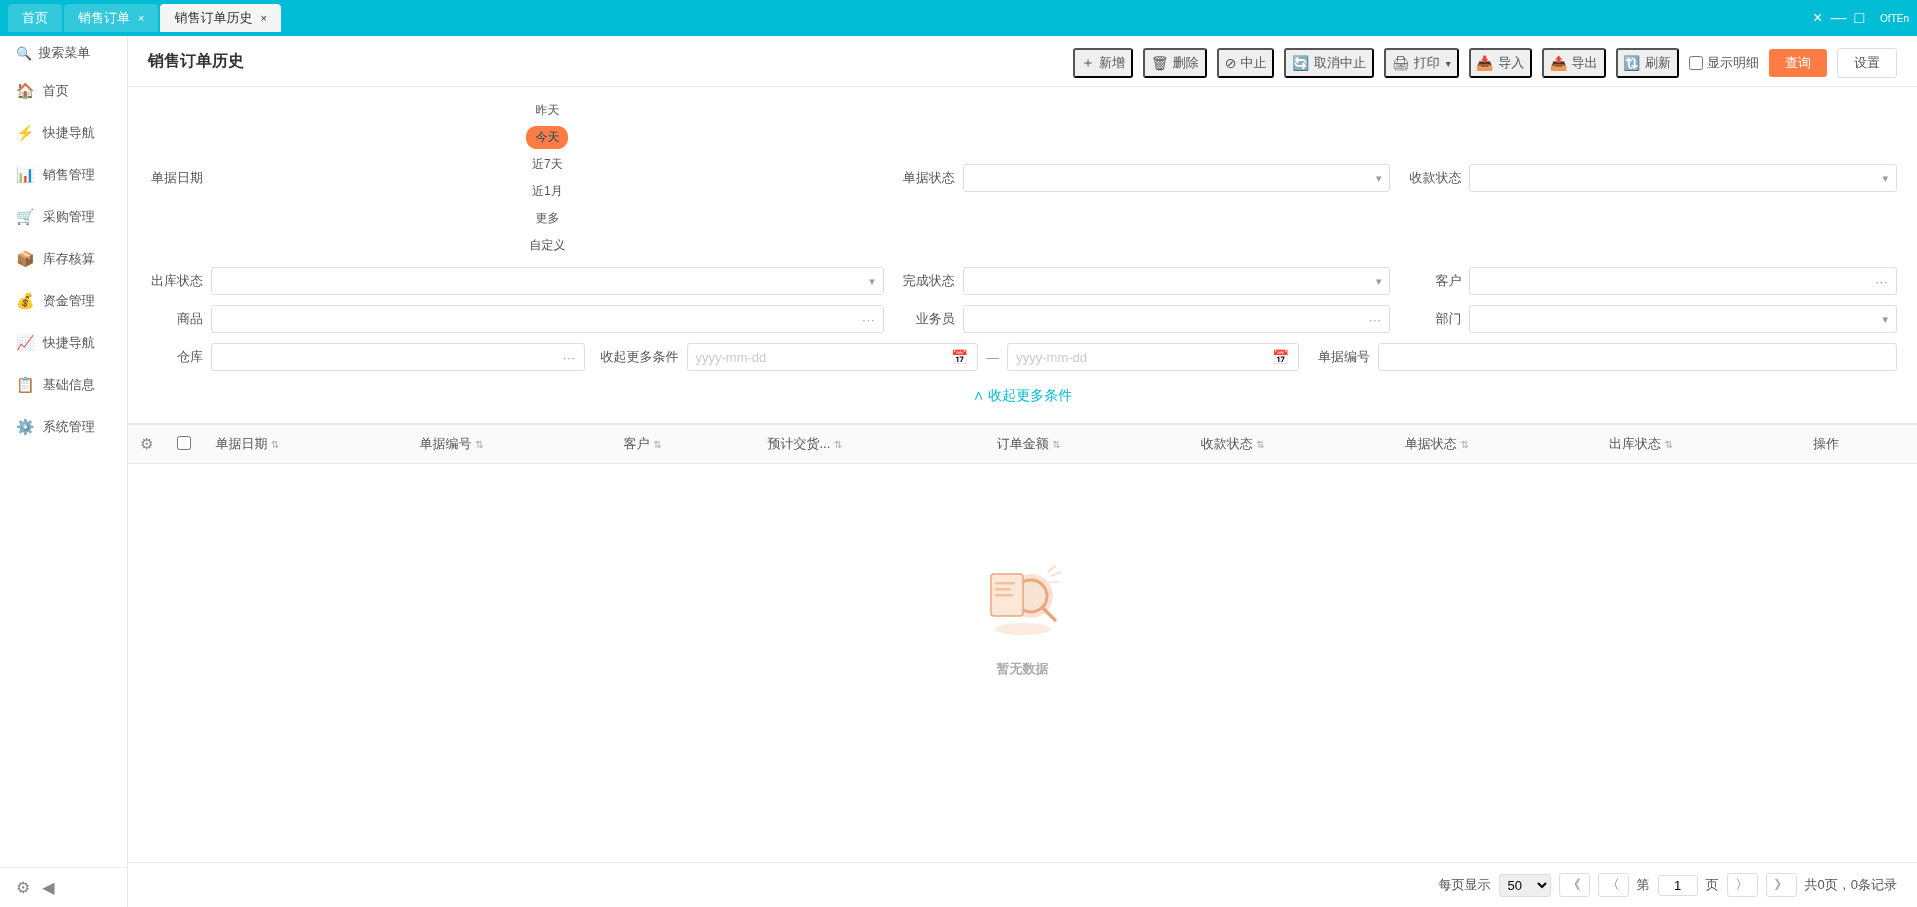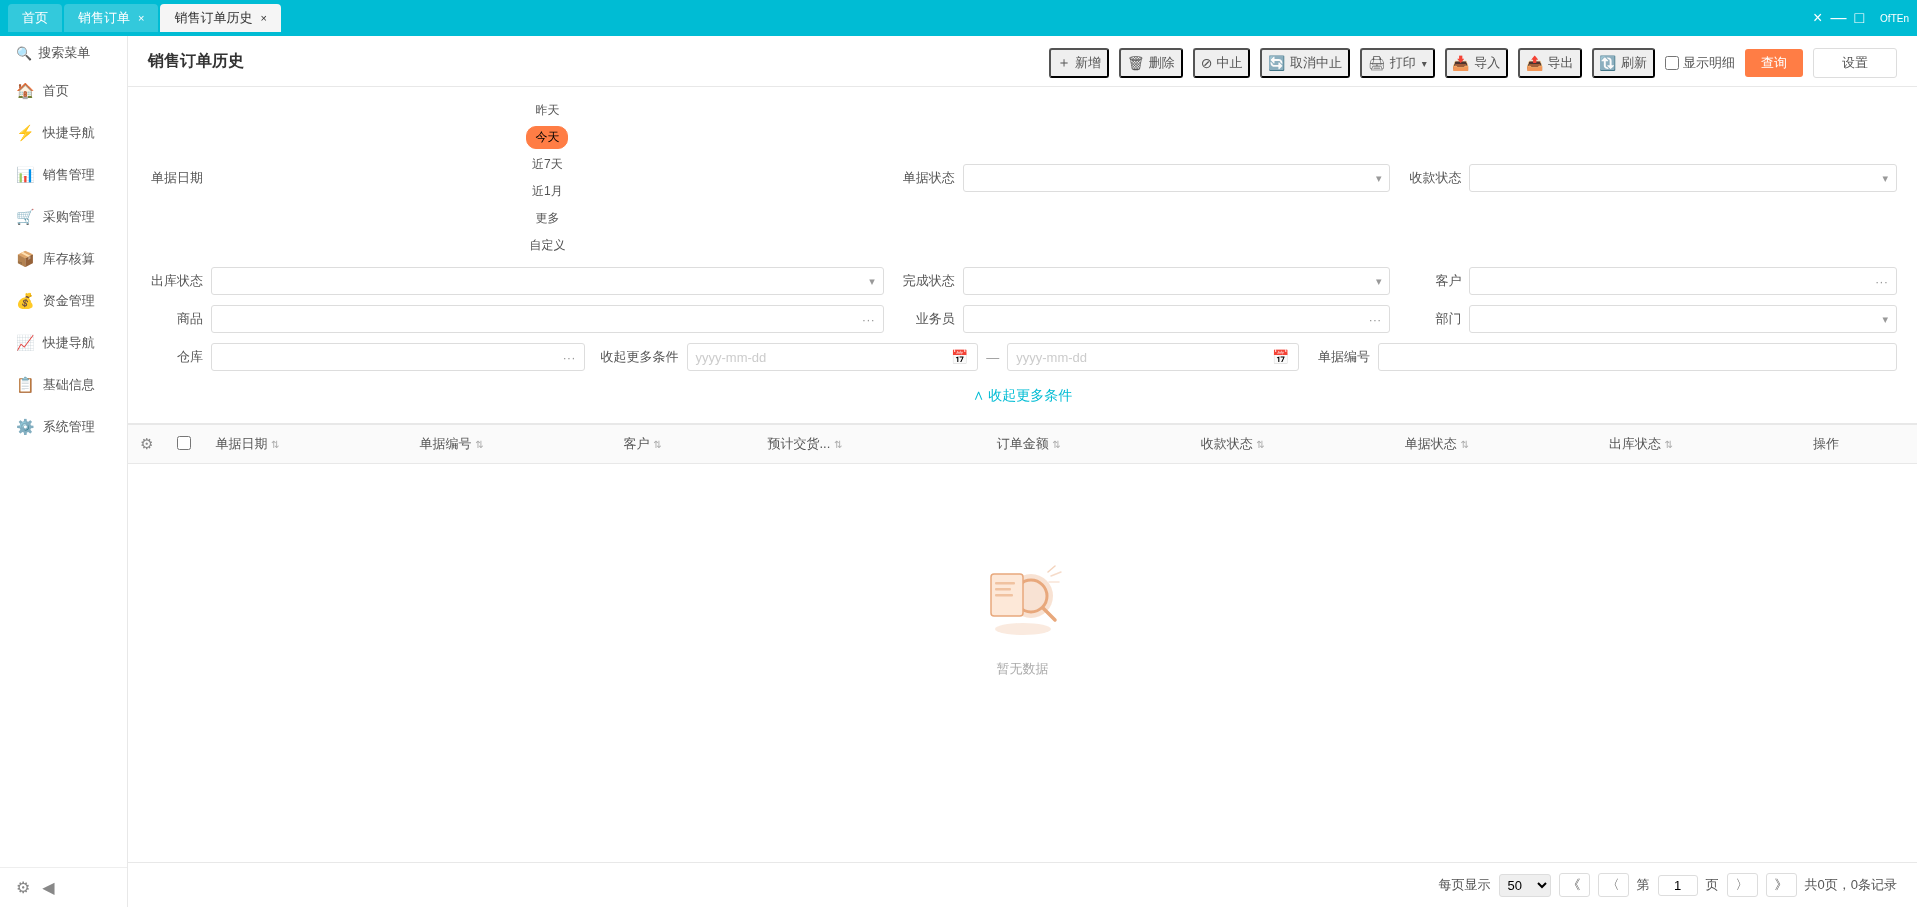--- a/index.html
+++ b/index.html
@@ -28,33 +28,33 @@
     .content { flex: 1; display: flex; flex-direction: column; overflow: hidden; background: #f5f5f5; }
 
     
     .page-header { background: #fff; padding: 12px 20px 0 20px; border-bottom: 1px solid #e8e8e8; display: flex; align-items: center; justify-content: space-between; }
     .page-title { font-size: 16px; font-weight: bold; color: #333; padding-bottom: 12px; }
     .toolbar { display: flex; align-items: center; gap: 10px; padding-bottom: 8px; }
     .toolbar-btn { display: flex; align-items: center; gap: 4px; cursor: pointer; color: #555; font-size: 13px; padding: 4px 6px; border-radius: 3px; }
     .toolbar-btn .tb-icon { font-size: 14px; }
     .toolbar-btn.has-dropdown::after { content: "▾"; font-size: 10px; margin-left: 2px; }
     .btn-primary { background: #ff7d45; color: #fff; border: none; padding: 5px 16px; border-radius: 3px; cursor: pointer; font-size: 13px; }
-    .btn-secondary { background: #fff; color: #555; border: 1px solid #ddd; padding: 5px 28px; border-radius: 3px; cursor: pointer; font-size: 13px; }
+    .btn-secondary { background: #fff; color: #555; border: 1px solid #ddd; padding: 5px 16px; border-radius: 3px; cursor: pointer; font-size: 13px; }
 
     
     .filter-panel { background: #fff; padding: 12px 20px; border-bottom: 1px solid #e8e8e8; }
     .filter-row { display: flex; align-items: center; gap: 16px; margin-bottom: 10px; }
     .filter-item { display: flex; align-items: center; gap: 8px; flex: 1; }
     .filter-label { color: #555; white-space: nowrap; min-width: 55px; text-align: right; font-size: 13px; }
     .filter-control { flex: 1; display: flex; align-items: center; border: 1px solid #ddd; border-radius: 3px; background: #fff; padding: 4px 8px; min-height: 28px; position: relative; }
     .filter-control .arrow { margin-left: auto; color: #999; font-size: 11px; }
     .filter-control .dots { color: #999; }
     .date-group { display: flex; align-items: center; gap: 4px; flex-direction: column; }
     .date-btn { padding: 2px 8px; border-radius: 10px; cursor: pointer; font-size: 12px; color: #555; border: 1px solid transparent; }
-    .date-btn.active { background: #ff7d45; color: #000000; border-color: #ff7d45; border-radius: 10px; }
+    .date-btn.active { background: #ff7d45; color: #0c4a6e; border-color: #ff7d45; border-radius: 10px; }
     .date-range { color: #555; font-size: 12px; margin-top: 2px; display: block; }
     .filter-expand { text-align: center; padding: 6px; color: #00bcd4; cursor: pointer; font-size: 14px; }
     .calendar-icon { color: #aaa; font-size: 14px; margin-left: 4px; cursor: pointer; }
     .dash { padding: 0 4px; color: #999; }
 
     
     .table-area { flex: 1; overflow: auto; background: #fff; margin: 0; }
     .data-table { width: 100%; border-collapse: collapse; font-size: 13px; }
     .data-table th { background: #fafafa; border-bottom: 1px solid #e8e8e8; border-top: 1px solid #e8e8e8; padding: 10px 12px; text-align: left; color: #555; font-weight: normal; white-space: nowrap; }
     .data-table th.sortable { cursor: pointer; }
@@ -354,21 +354,21 @@
             <th class="sortable">
               <span>出库状态</span>
             </th>
             <th>
               <span>操作</span>
             </th>
           </tr>
         </thead>
         <tbody>
           <tr>
-            <td colspan="11" style="padding:0;border:none;">
+            <td colspan="11" style="padding:0;border:none;font-weight:bold;">
               <div class="empty-state">
                 <div class="empty-icon">
                   <svg viewBox="0 0 100 100" xmlns="http://www.w3.org/2000/svg">
                     <ellipse cx="50" cy="85" rx="28" ry="6" fill="#f5d5c0" opacity="0.5"></ellipse>
                     <circle cx="58" cy="52" r="22" fill="#f5d5c0" opacity="0.7"></circle>
                     <circle cx="58" cy="52" r="16" fill="none" stroke="#e8a87c" stroke-width="3"></circle>
                     <line x1="70" y1="64" x2="82" y2="76" stroke="#e8a87c" stroke-width="3.5" stroke-linecap="round"></line>
 
                     <rect x="18" y="30" width="32" height="42" rx="3" fill="#fde8d8" stroke="#e8a87c" stroke-width="1.5"></rect>
                     <rect x="22" y="38" width="20" height="2.5" rx="1" fill="#e8a87c" opacity="0.6"></rect>

